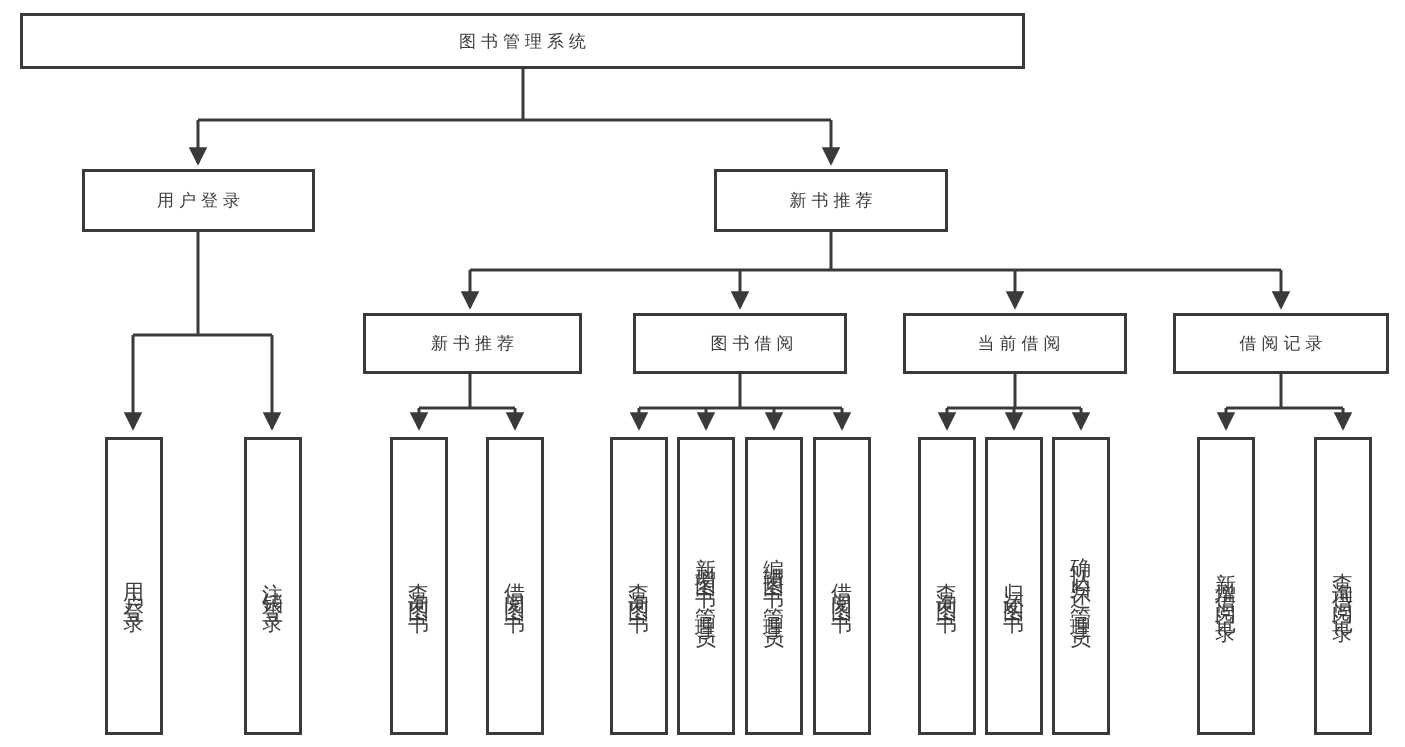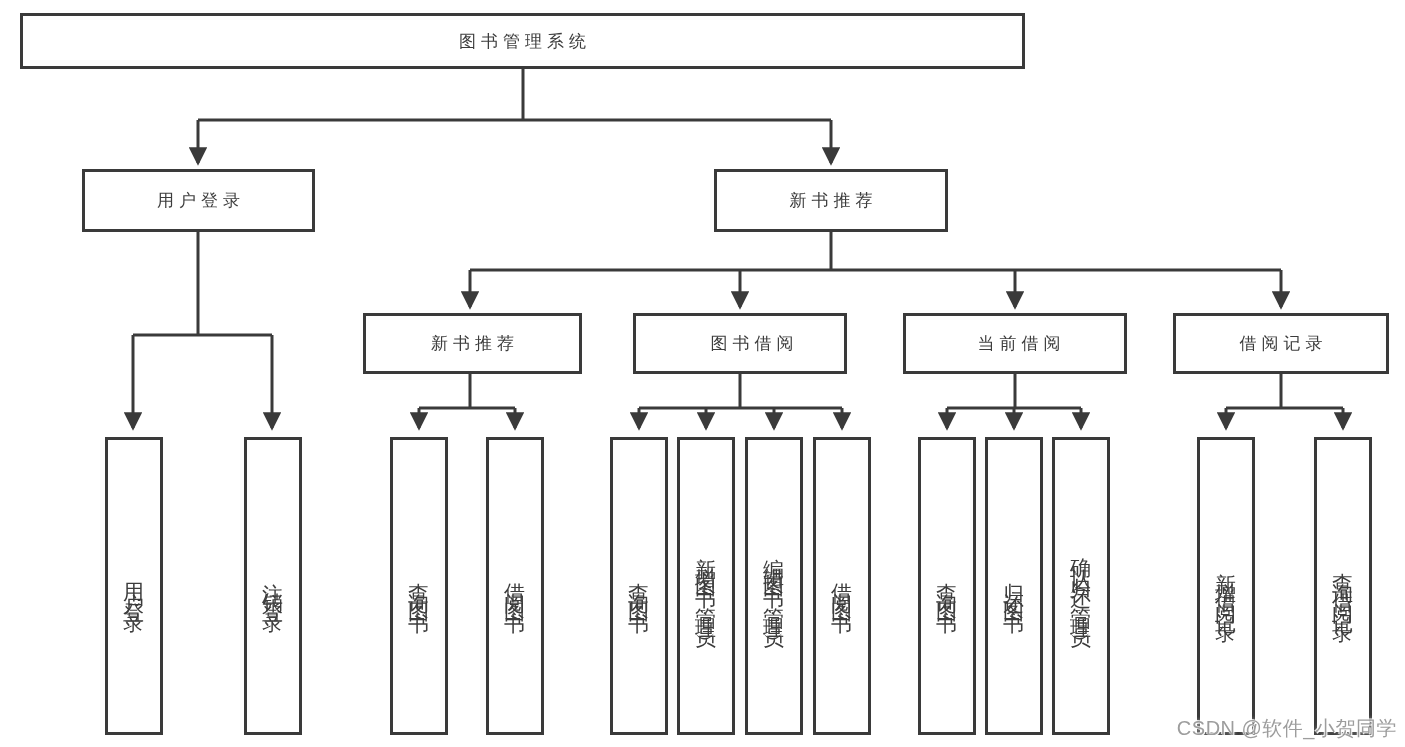--- a/index.html
+++ b/index.html
@@ -207,15 +207,14 @@
   <div class="node leaf leaf-11">
     <span class="vlabel">确认归还（管理员）</span>
   </div>
   <div class="node leaf leaf-12">
     <span class="vlabel">新增借阅记录</span>
   </div>
   <div class="node leaf leaf-13">
     <span class="vlabel">查询借阅记录</span>
   </div>
 
-  <div class="watermark">CSDN @软件_小贺同学</div>
 
 </div>
 
 </body></html>

